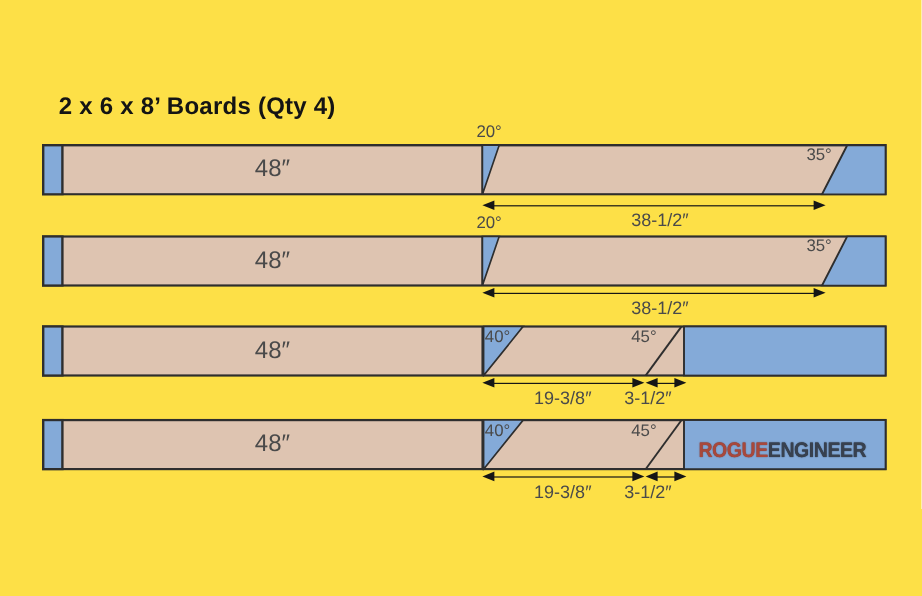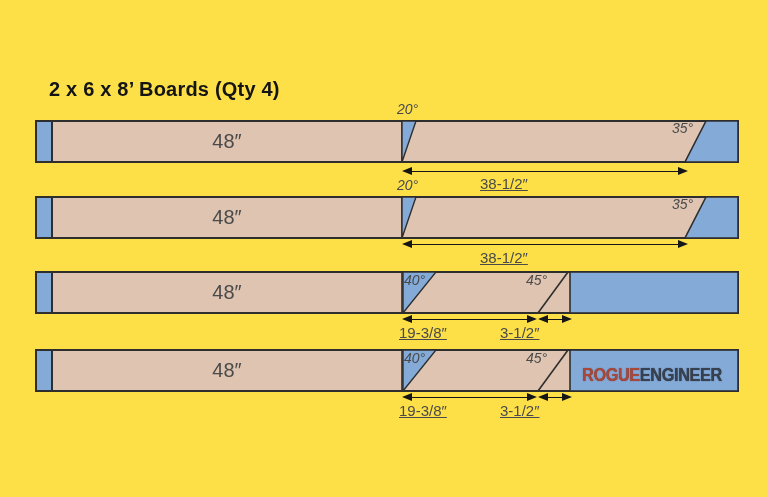--- a/index.html
+++ b/index.html
@@ -7,22 +7,22 @@
     position:relative;width:768px;height:497px;background:#fde047;overflow:hidden;
     font-family:"Liberation Sans","DejaVu Sans",sans-serif;
   }
   .title{
     position:absolute;left:49px;top:78px;font-size:20px;font-weight:600;color:#141414;
     letter-spacing:.2px;white-space:nowrap;
   }
   .board-svg{position:absolute;left:35px;width:704px;height:43px;display:block;}
   .lbl{position:absolute;color:#4a4a4a;white-space:nowrap;}
   .len-lbl{left:52px;width:350px;text-align:center;font-size:20px;line-height:17px;}
-  .angle-lbl{font-size:14px;line-height:15px;font-style:italic;}
-  .dim-lbl{font-size:15px;line-height:16px;text-align:left;text-decoration:underline;}
+  .angle-lbl{font-size:14px;line-height:15px;}
+  .dim-lbl{font-size:15px;line-height:16px;text-align:center;}
   .dim{position:absolute;height:9px;}
   .dim .ln{position:absolute;left:7px;right:7px;top:3.6px;height:1.6px;background:#161616;}
   .dim .ah{position:absolute;width:0;height:0;top:0;
     border-top:4.5px solid transparent;border-bottom:4.5px solid transparent;}
   .dim .ah-l{left:0;border-right:10px solid #161616;}
   .dim .ah-r{right:0;border-left:10px solid #161616;}
   .logo{
     position:absolute;left:582px;top:365px;display:flex;align-items:flex-start;
     font-size:17.5px;font-weight:bold;letter-spacing:-.4px;white-space:nowrap;
     transform:scaleX(.93);transform-origin:left top;

